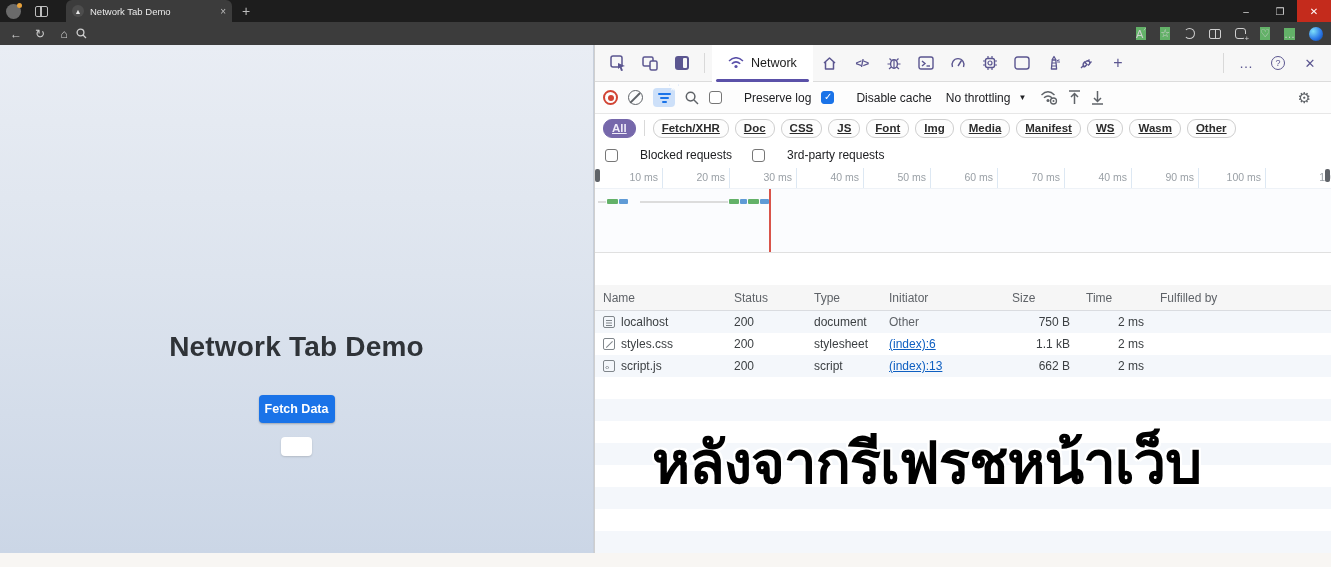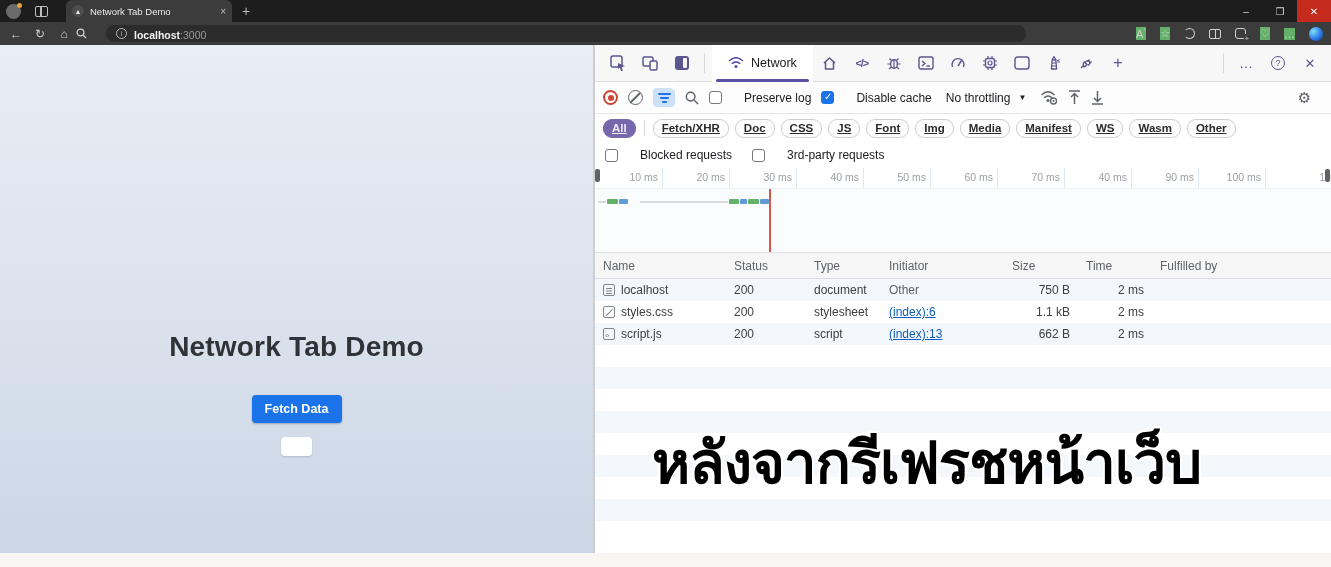--- a/index.html
+++ b/index.html
@@ -32,21 +32,21 @@
   .split-ico { width:12px; height:10px; border:1.3px solid #cfcfcf; border-radius:2px; position:relative; }
   .split-ico::after { content:""; position:absolute; left:45%; top:0; bottom:0; width:1.3px; background:#cfcfcf; }
   .coll-ico { width:11px; height:11px; border:1.3px solid #cfcfcf; border-radius:3px; position:relative; }
   .coll-ico::after { content:"+"; position:absolute; right:-4px; bottom:-5px; font-size:8px; background:#3c3c3c; }
   .ring-ico { width:11px; height:11px; border:1.4px solid #cfcfcf; border-radius:50%; border-left-color:transparent; }
   .copilot { width:14px; height:14px; border-radius:50%; background:radial-gradient(circle at 30% 30%, #7ee0fa, #2f7ce8 55%, #1b5fc9 75%, #74d77f 100%); }
 
   
   .page { position:absolute; left:0; top:45px; width:594px; height:508px; background:linear-gradient(180deg,#e9edf4 0%,#dde4ee 45%,#cbd6e6 100%); border-right:1px solid #c7cfdb; text-align:center; }
   .page-title { margin-top:286px; font-size:28px; font-weight:bold; color:#2f3338; letter-spacing:.2px; }
-  .fetch-btn { margin:32px auto 0; width:90px; height:28px; background:#1a73e8; color:#fff; font-size:12.5px; font-weight:bold; border:none; border-radius:4px; display:flex; align-items:center; justify-content:center; box-shadow:0 1px 2px rgba(0,0,0,.25); }
+  .fetch-btn { margin:32px auto 0; width:76px; height:28px; background:#1a73e8; color:#fff; font-size:12.5px; font-weight:bold; border:none; border-radius:4px; display:flex; align-items:center; justify-content:center; box-shadow:0 1px 2px rgba(0,0,0,.25); }
   .out-box { margin:14px auto 0; width:31px; height:19px; background:#fff; border-radius:4px; box-shadow:0 1px 2px rgba(0,0,0,.15); }
 
   
   .devtools { position:absolute; left:594px; top:45px; width:737px; height:508px; background:#fff; font-size:12px; color:#202124; border-left:1px solid #cfcfcf; }
   .dt-row { display:flex; align-items:center; }
   .purple { color:#5b5690; }
   .dt-tabs { height:37px; background:#f7f7f7; border-bottom:1px solid #dcdcdc; padding-left:8px; gap:2px; }
   .tool-ico { width:30px; height:26px; display:flex; align-items:center; justify-content:center; }
   .vsep { width:1px; height:20px; background:#d9d9d9; margin:0 5px; }
   .net-tab { height:37px; background:#fff; display:flex; align-items:center; gap:7px; padding:0 16px; position:relative; }
@@ -91,21 +91,21 @@
   .tl-grid { position:absolute; top:0; bottom:0; width:1px; background:#dde8f3; }
   .tl-tick { position:absolute; top:3px; font-size:10.5px; color:#9aa0a6; text-align:right; width:50px; }
   .tl-band { position:absolute; left:0; right:0; top:20px; bottom:0; background:#fbfcfe; border-top:1px solid #eef2f7; }
   .tl-bar { position:absolute; height:5px; top:10px; border-radius:1px; }
   .tl-line { position:absolute; height:2px; top:12px; background:#dcdcdc; }
   .g { background:#63b168; } .b { background:#5f9bd6; }
   .redline { position:absolute; top:0; bottom:0; width:2px; background:#d9544a; }
   .handle { position:absolute; top:1px; width:5px; height:13px; background:#5f6368; border-radius:2px; }
 
   
-  .ntable { position:relative; height:270px; }
+  .ntable { position:relative; height:270px;margin-top:32px; }
   .colsep { position:absolute; top:0; bottom:0; width:1px; background:#e4e9f0; }
   .thead { height:26px; background:#f6f6f6; border-bottom:1px solid #dadce0; position:relative; z-index:1; }
   .th { position:absolute; top:0; height:26px; line-height:26px; padding-left:8px; color:#5f6368; font-size:12px; }
   .tbody { position:absolute; left:0; right:0; top:26px; bottom:0; background:repeating-linear-gradient(180deg,#f4f7fb 0 22px,#ffffff 22px 44px); }
   .trow { position:absolute; left:0; right:0; height:22px; line-height:22px; font-size:12px; color:#3c4043; }
   .td { position:absolute; top:0; height:22px; padding-left:8px; white-space:nowrap; overflow:hidden; }
   .td.num { text-align:right; padding-right:8px; padding-left:0; }
   .name-cell { display:flex; align-items:center; gap:6px; }
   .res-ico { width:12px; height:12px; border:1.2px solid #80868b; border-radius:2px; position:relative; flex:none; }
   .res-ico.doc::after { content:""; position:absolute; left:2px; top:2.5px; width:6px; height:1.2px; background:#80868b; box-shadow:0 2.5px 0 #80868b, 0 5px 0 #80868b; }
@@ -143,24 +143,20 @@
 
 <div class="navbar">
   <div class="nav-ico" style="margin-left:4px">←</div>
   <div class="nav-ico">↻</div>
   <div class="nav-ico">⌂</div>
   <div class="nav-ico">
     <svg width="11" height="11" viewBox="0 0 11 11">
         <circle cx="4.5" cy="4.5" r="3.4" fill="none" stroke="#d0d0d0" stroke-width="1.3"></circle>
         <line x1="7" y1="7" x2="10" y2="10" stroke="#d0d0d0" stroke-width="1.3"></line>
       </svg>
-  </div>
-  <div class="addr-pill">
-    <div class="info-ico">i</div>
-    <span><span class="addr-host">localhost</span><span class="addr-port">:3000</span></span>
   </div>
 </div>
 <div class="nav-right">
   <span class="g">A<sup style="font-size:7px">ᐟ</sup></span>
   <span class="g">☆</span>
   <span class="ring-ico"></span>
   <span class="split-ico"></span>
   <span class="coll-ico"></span>
   <span class="g">♡</span>
   <span class="g">…</span>

